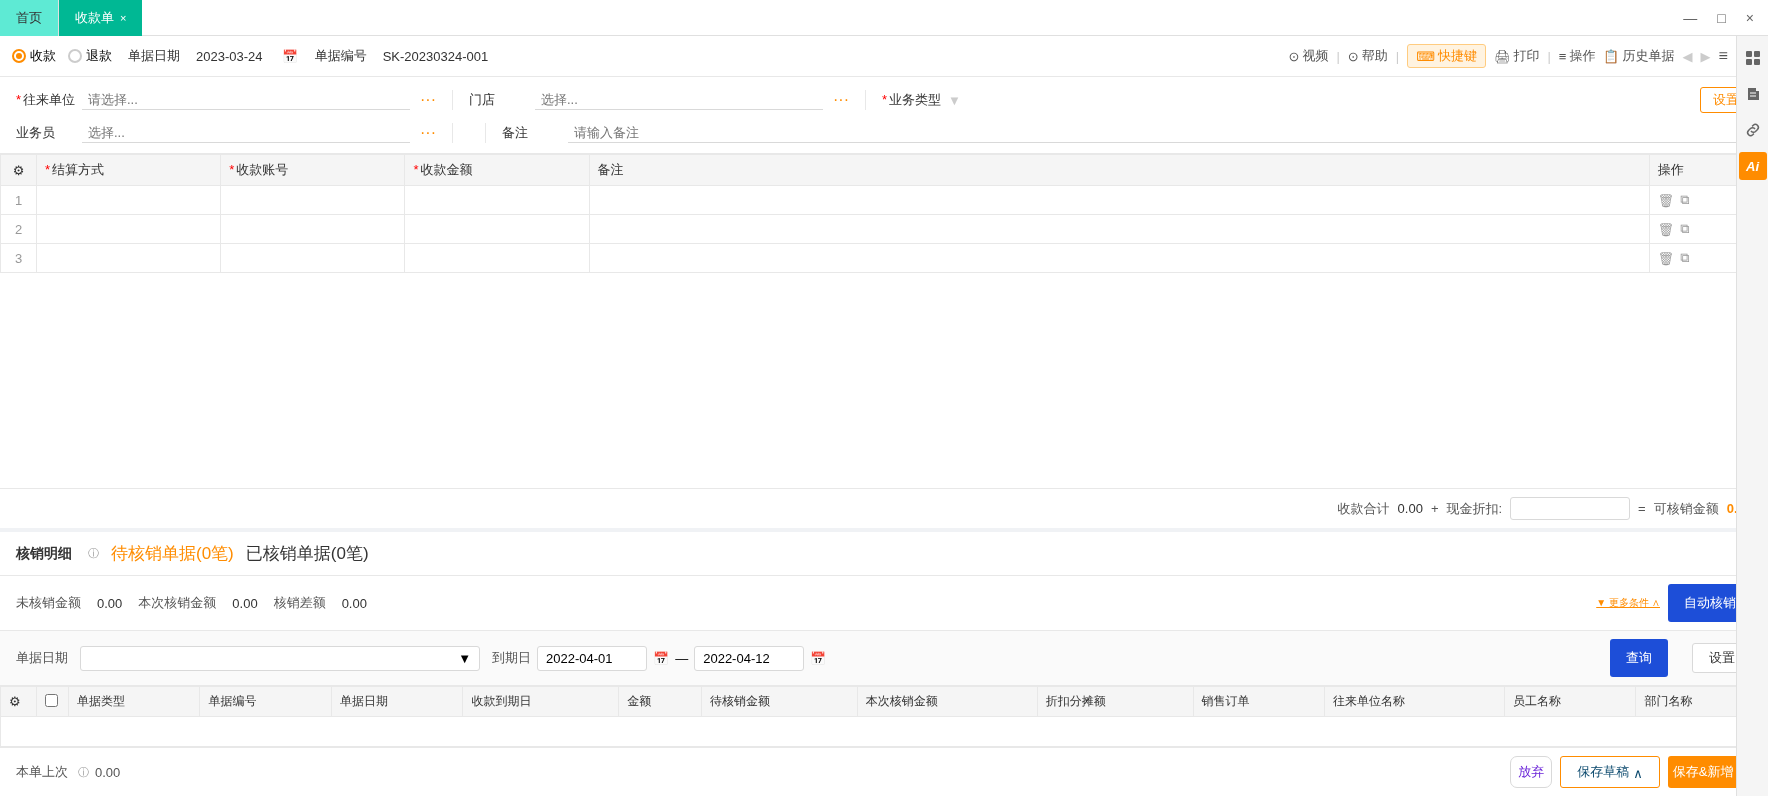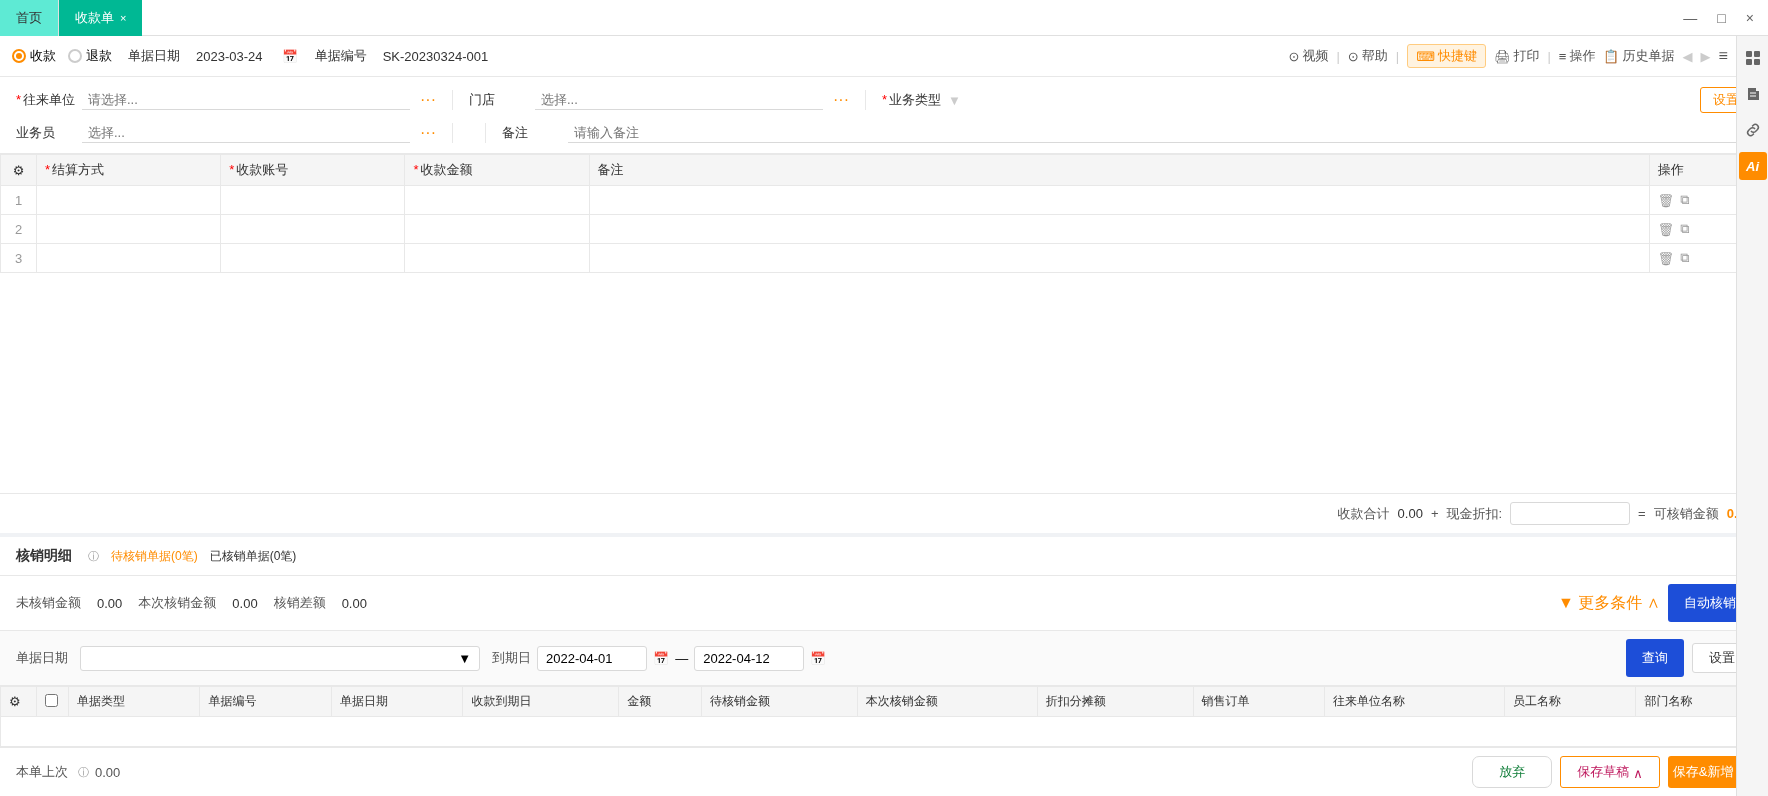--- a/index.html
+++ b/index.html
@@ -82,60 +82,60 @@
     .summary-orange { color: #ff8c00; font-weight: bold; }
     .discount-input {
       width: 120px; border: 1px solid #d9d9d9; border-radius: 3px; padding: 3px 6px;
       outline: none; text-align: right;
     }
 
     
     .verify-section { background: #fff; border-top: 4px solid #f0f2f5; flex-shrink: 0; }
     .verify-header { padding: 10px 16px; display: flex; align-items: center; gap: 12px; border-bottom: 1px solid #e8e8e8; }
     .verify-title { font-weight: bold; font-size: 14px; color: #333; }
-    .verify-tab { color: #ff8c00; cursor: pointer; font-size: 12px; }
+    .verify-tab { color: #ff8c00; cursor: pointer; font-size: 17px; }
     .verify-stats { padding: 8px 16px; display: flex; align-items: center; gap: 16px; border-bottom: 1px solid #e8e8e8; }
     .verify-stat-item { color: #555; }
     .verify-stat-value { color: #333; }
     .verify-filter-row {
       padding: 8px 16px; display: flex; align-items: center; gap: 12px;
       border-bottom: 1px solid #e8e8e8; background: #fafafa;
     }
     .filter-label { color: #555; white-space: nowrap; }
     .filter-select {
       flex: 1; max-width: 400px; border: 1px solid #d9d9d9; border-radius: 3px;
       padding: 4px 8px; display: flex; align-items: center; justify-content: space-between;
       cursor: pointer; background: #fff;
     }
     .date-field { display: flex; align-items: center; gap: 6px; }
     .date-input {
       border: 1px solid #d9d9d9; border-radius: 3px; padding: 4px 8px;
       width: 110px; outline: none;
     }
-    .filter-right { margin-left: auto; display: flex; gap: 8px; align-items: center; }
+    .filter-right { margin-left: auto; display: flex; gap: 24px; align-items: center; }
     .btn-orange { background: #1d4ed8; color: #fff; border: none; border-radius: 3px; padding: 10px 16px; cursor: pointer; }
     .btn-white { background: #fff; color: #333; border: 1px solid #d9d9d9; border-radius: 3px; padding: 5px 16px; cursor: pointer; }
-    .btn-more { color: #ff8c00; cursor: pointer; font-size: 16px; }
+    .btn-more { color: #ff8c00; cursor: pointer; font-size: 10px; text-decoration: underline; }
 
     
     .verify-table-wrap { overflow-x: auto; }
     .verify-table { width: 100%; border-collapse: collapse; }
     .verify-table th, .verify-table td { border: 1px solid #e8e8e8; padding: 6px 8px; text-align: left; white-space: nowrap; font-size: 12px; }
     .verify-table thead tr { background: #f5f5f5; }
     .checkbox-th { width: 32px; text-align: center; }
 
     
     .bottom-bar {
       display: flex; align-items: center; padding: 8px 16px; border-top: 1px solid #e8e8e8;
       background: #fff; gap: 8px; flex-shrink: 0;
     }
     .bottom-left { display: flex; align-items: center; gap: 6px; color: #555; }
     .bottom-right { margin-left: auto; display: flex; gap: 8px; }
-    .btn-abandon { background: #fff; color: #15803d; border: 1px solid #d9d9d9; border-radius: 7px; padding: 6px 26px; cursor: pointer; }
-    .btn-draft { background: #fff; color: #be185d; border: 1px solid #ff8c00; border-radius: 3px; padding: 6px 16px; cursor: pointer; display: flex; align-items: flex-end; gap: 4px; }
+    .btn-abandon { background: #fff; color: #6d28d9; border: 1px solid #d9d9d9; border-radius: 7px; padding: 6px 7px; cursor: pointer; }
+    .btn-draft { background: #fff; color: #0c4a6e; border: 1px solid #ff8c00; border-radius: 3px; padding: 6px 16px; cursor: pointer; display: flex; align-items: flex-end; gap: 4px; }
     .btn-save-new { background: #ff8c00; color: #fff; border: none; border-radius: 3px; padding: 6px 5px; cursor: pointer; display: flex; align-items: center; gap: 4px; }
 
     
     .right-sidebar {
       position: fixed; right: 0; top: 36px; width: 32px; height: calc(796px - 36px);
       background: #f5f5f5; border-left: 1px solid #e0e0e0; display: flex;
       flex-direction: column; align-items: center; padding: 8px 0; gap: 8px;
     }
     .sidebar-icon { width: 28px; height: 28px; display: flex; align-items: center; justify-content: center; cursor: pointer; border-radius: 3px; color: #666; }
     .sidebar-icon.active { background: #ff8c00; color: #fff; }

